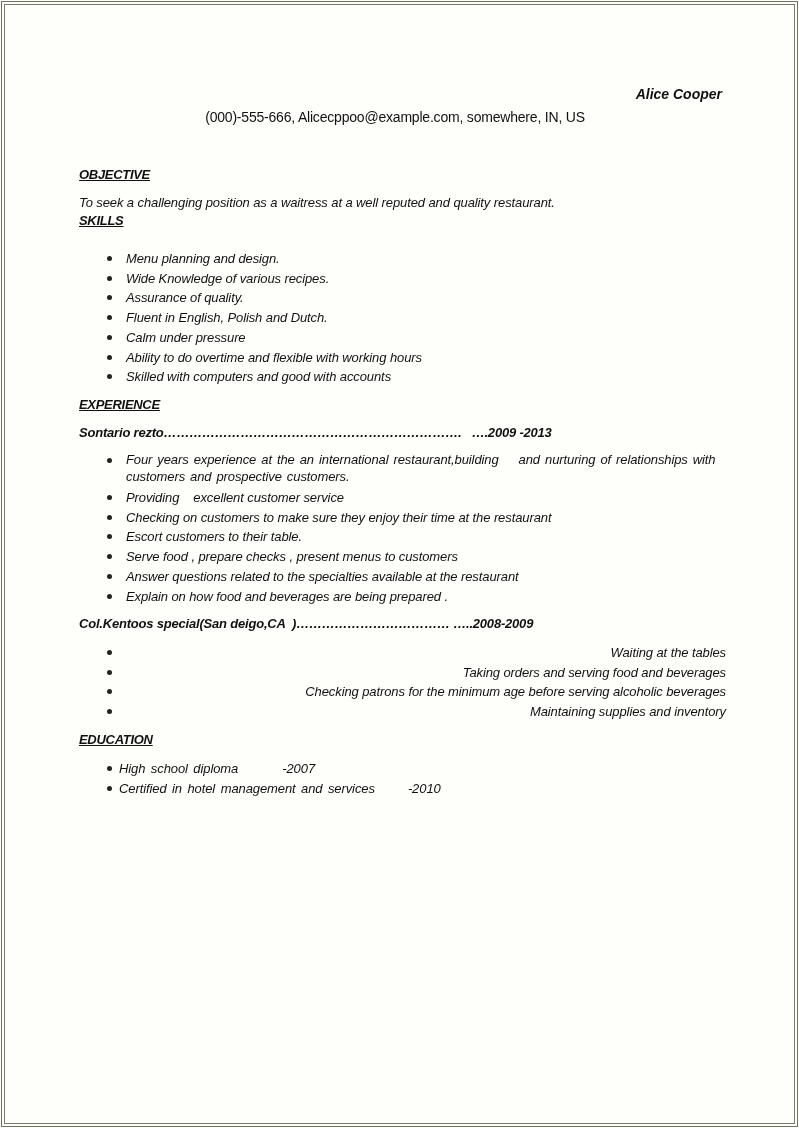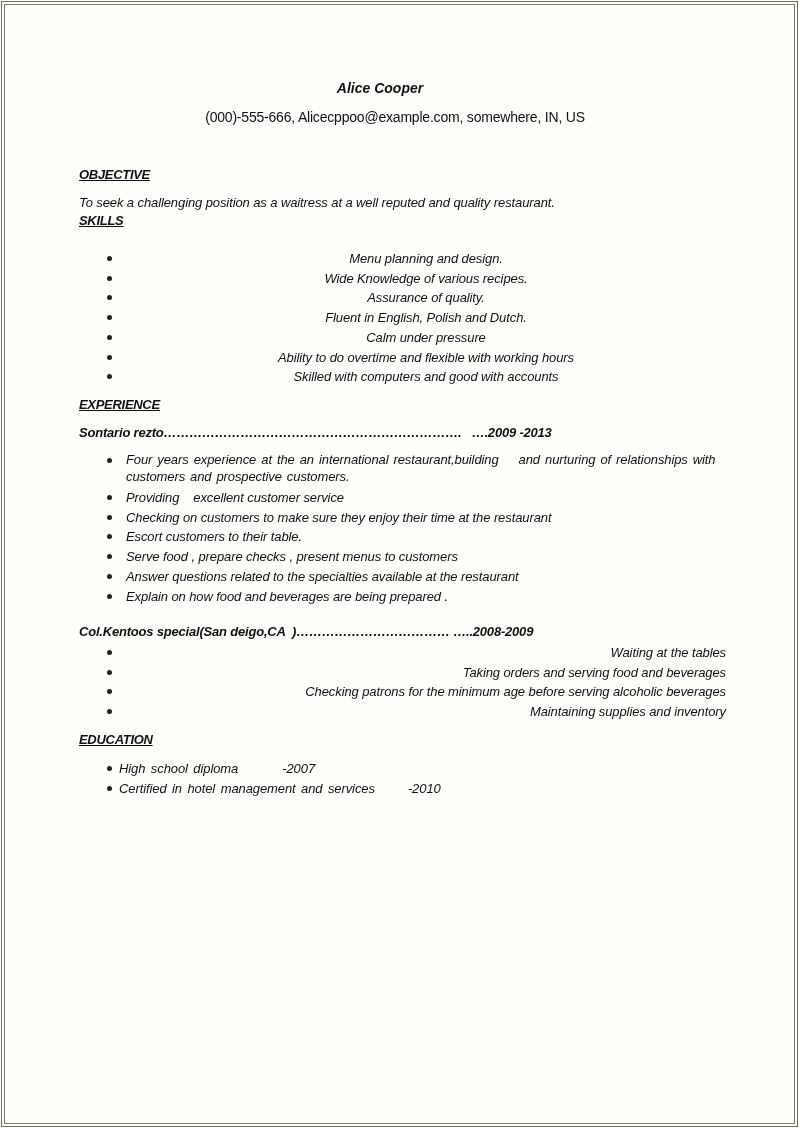--- a/index.html
+++ b/index.html
@@ -22,27 +22,26 @@
       border: 1px solid #6f705f;
     }
     .frame-inner {
       position: absolute;
       left: 4px; top: 4px;
       width: 789px; height: 1118px;
       border: 1px solid #7a7b6a;
     }
     .header-name {
       position: absolute;
-      top: 80px;
+      top: 86px;
       left: 0; width: 722px;
-      text-align: center;
+      text-align: right;
       font-weight: bold;
       font-style: italic;
       font-size: 14px;
-      padding-left: 19px;
     }
     .header-contact {
       position: absolute;
       top: 109px;
       left: 0; width: 790px;
       text-align: center;
       font-size: 14px;
       letter-spacing: -0.2px;
     }
     .section-title {
@@ -107,21 +106,21 @@
 <div class="frame-outer"></div>
 <div class="frame-inner"></div>
 
 <div class="header-name">Alice Cooper</div>
 <div class="header-contact">(000)-555-666, Alicecppoo@example.com, somewhere, IN, US</div>
 
 <div class="section-title" style="top:167px;">OBJECTIVE</div>
 <div class="text-line" style="top:195px;text-align:right;">To seek a challenging position as a waitress at a well reputed and quality restaurant.</div>
 
 <div class="section-title" style="top:213px;">SKILLS</div>
-<ul class="bullet-list" style="top:249px;text-align:center;">
+<ul class="bullet-list" style="top:249px;">
   <li><span class="dot"></span><span>Menu planning and design.</span></li>
   <li><span class="dot"></span><span>Wide Knowledge of various recipes.</span></li>
   <li><span class="dot"></span><span>Assurance of quality.</span></li>
   <li><span class="dot"></span><span>Fluent in English, Polish and Dutch.</span></li>
   <li><span class="dot"></span><span>Calm under pressure</span></li>
   <li><span class="dot"></span><span>Ability to do overtime and flexible with working hours</span></li>
   <li><span class="dot"></span><span>Skilled with computers and good with accounts</span></li>
 </ul>
 
 <div class="section-title" style="top:397px;">EXPERIENCE</div>
@@ -129,21 +128,21 @@
 <ul class="bullet-list" style="top:452px;">
   <li style="line-height:16.5px; margin-bottom:3px; word-spacing:1.5px;"><span class="dot" style="top:6px;"></span><span>Four years experience at the an international restaurant,building    and nurturing of relationships with customers and prospective customers.</span></li>
   <li><span class="dot"></span><span>Providing    excellent customer service</span></li>
   <li><span class="dot"></span><span>Checking on customers to make sure they enjoy their time at the restaurant</span></li>
   <li><span class="dot"></span><span>Escort customers to their table.</span></li>
   <li><span class="dot"></span><span>Serve food , prepare checks , present menus to customers</span></li>
   <li><span class="dot"></span><span>Answer questions related to the specialties available at the restaurant</span></li>
   <li><span class="dot"></span><span>Explain on how food and beverages are being prepared .</span></li>
 </ul>
 
-<div class="job-title" style="top:616px;margin-top:8px;">Col.Kentoos special(San deigo,CA  )……………………………… …..2008-2009</div>
+<div class="job-title" style="top:616px;">Col.Kentoos special(San deigo,CA  )……………………………… …..2008-2009</div>
 <ul class="bullet-list" style="top:643px;text-align:right;">
   <li><span class="dot"></span><span>Waiting at the tables</span></li>
   <li><span class="dot"></span><span>Taking orders and serving food and beverages</span></li>
   <li><span class="dot"></span><span>Checking patrons for the minimum age before serving alcoholic beverages</span></li>
   <li><span class="dot"></span><span>Maintaining supplies and inventory</span></li>
 </ul>
 
 <div class="section-title" style="top:732px;">EDUCATION</div>
 <ul class="bullet-list edu-list" style="top:759px;">
   <li><span class="dot"></span><span>High school diploma        -2007</span></li>

